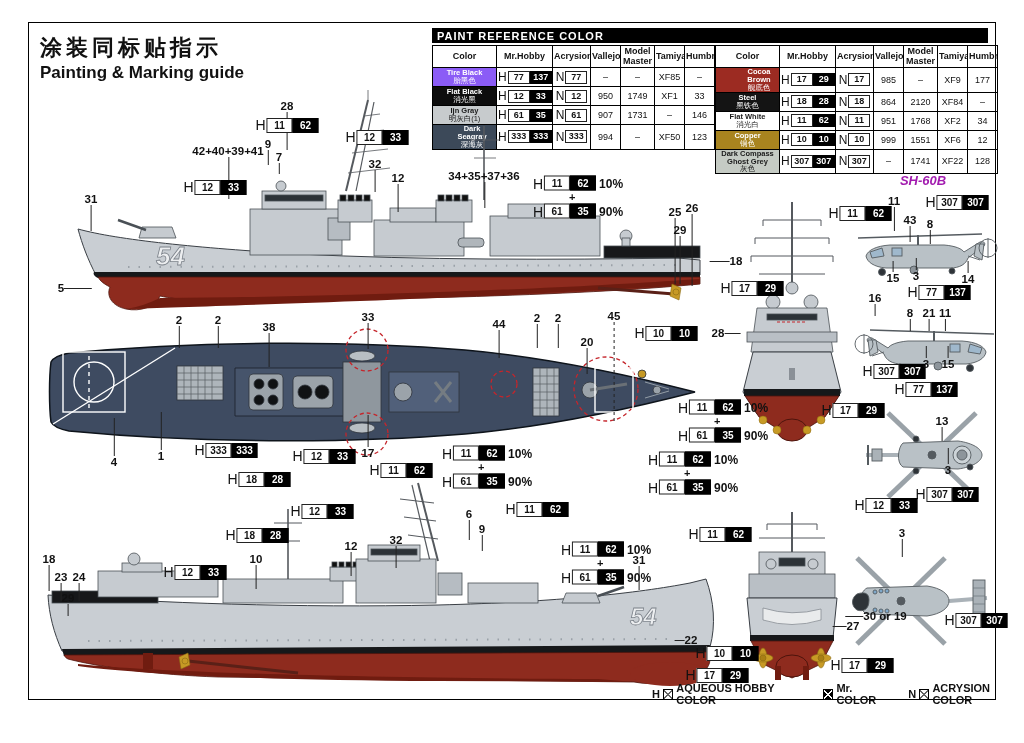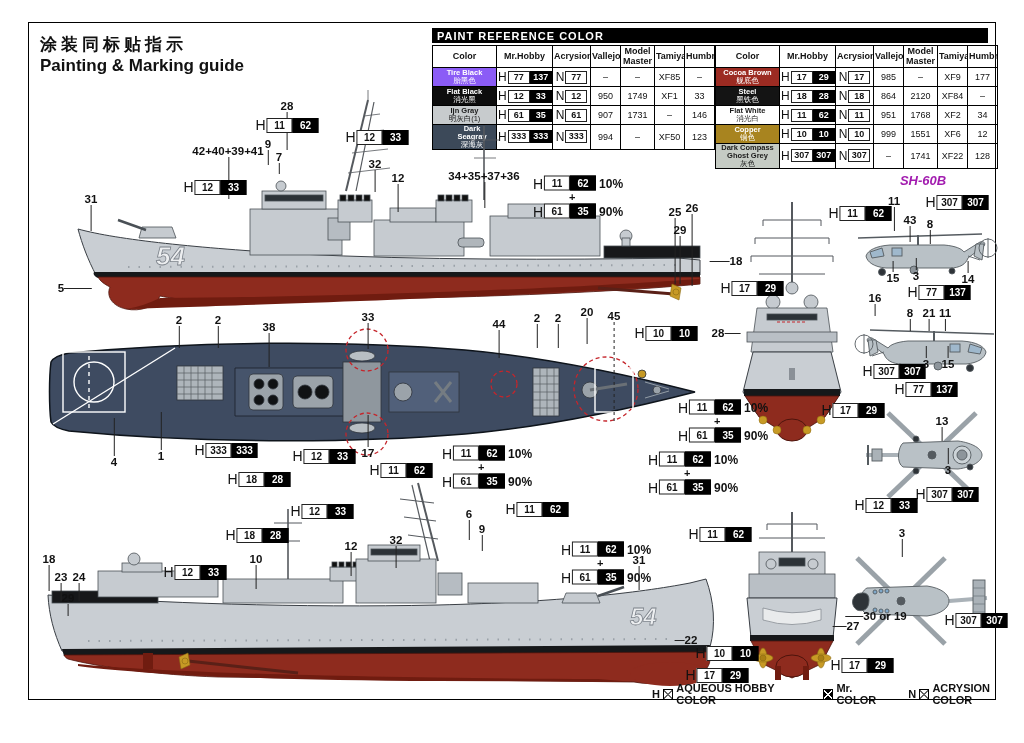--- a/index.html
+++ b/index.html
@@ -5,21 +5,21 @@
   :root{
     --hull-red:#8e2b1e; --hull-red-dark:#701c10; --deck-blue:#3e4b61;
     --hull-gray:#c9ced3; --struct-gray:#c6cbd0; --arc-red:#c5252b;
     --heli-gray:#b9c1c6; --gold:#c79a25; --ink:#111;
   }
   html,body{margin:0;padding:0;background:#fff;}
   .page{position:relative;width:1024px;height:743px;background:#fff;overflow:hidden;
         font-family:"Liberation Sans","DejaVu Sans",sans-serif;color:var(--ink);}
   .frame{position:absolute;left:28px;top:22px;width:966px;height:676px;border:1.5px solid #000;}
   .titleblock{position:absolute;left:40px;top:34px;line-height:1.25;}
-  .title-cn{font-size:17px;font-weight:bold;letter-spacing:4px;}
+  .title-cn{font-size:22px;font-weight:bold;letter-spacing:4px;}
   .title-en{font-size:17px;font-weight:bold;}
   .footer{position:absolute;left:36px;top:706px;font-size:15px;font-weight:bold;}
 
   
   .ptable{position:absolute;left:432px;top:28px;width:556px;}
   .ptable .bar{background:#000;color:#fff;font-size:11px;font-weight:bold;
                letter-spacing:1px;padding:2px 5px 1px;margin-bottom:2px;}
   .ptable .tables{display:flex;align-items:flex-start;}
   table.paint{border-collapse:collapse;table-layout:fixed;width:278px;font-size:9px;}
   table.paint th,table.paint td{border:1px solid #000;text-align:center;padding:0 1px;overflow:hidden;}
@@ -170,21 +170,21 @@
               <th>Mr.Hobby</th>
               <th>Acrysion</th>
               <th>Vallejo</th>
               <th>Model Master</th>
               <th>Tamiya</th>
               <th>Humbrol</th>
             </tr>
           </thead>
         <tbody id="tb-right">
             <tr>
-              <td class="cswatch" style="background: rgb(156, 43, 34); color: rgb(255, 255, 255);">
+              <td class="cswatch" style="background: rgb(156, 43, 34); color: rgb(255, 255, 255); padding-left: 24px;">
                 <div class="cname">Cocoa Brown</div>
                 <div class="ccn">舰底色</div>
               </td>
               <td class="chobby"><span class="hpfx">H</span><span class="bx w">17</span><span class="bx k">29</span></td>
               <td class="chobby"><span class="hpfx">N</span><span class="bx w">17</span></td>
               <td>985</td>
               <td>–</td>
               <td>XF9</td>
               <td>177</td>
             </tr>
@@ -615,21 +615,21 @@
           <span class="bx w">17</span>
           <span class="bx k">29</span>
         </span></div>
       <div class="callout co-num" style="left: 179px; top: 320px;">2<i class="lead d" style="height: 22px;"></i></div>
       <div class="callout co-num" style="left: 218px; top: 320px;">2<i class="lead d" style="height: 22px;"></i></div>
       <div class="callout co-num" style="left: 269px; top: 327px;">38<i class="lead d" style="height: 34px;"></i></div>
       <div class="callout co-num" style="left: 368px; top: 317px;">33<i class="lead d" style="height: 26px;"></i></div>
       <div class="callout co-num" style="left: 499px; top: 324px;">44<i class="lead d" style="height: 28px;"></i></div>
       <div class="callout co-num" style="left: 537px; top: 318px;">2<i class="lead d" style="height: 24px;"></i></div>
       <div class="callout co-num" style="left: 558px; top: 318px;">2<i class="lead d" style="height: 24px;"></i></div>
-      <div class="callout co-num" style="left: 587px; top: 312px;">20<i class="lead d" style="height: 26px;"></i></div>
+      <div class="callout co-num" style="left: 587px; top: 342px;">20<i class="lead d" style="height: 26px;"></i></div>
       <div class="callout co-num" style="left: 114px; top: 462px;">4<i class="lead u" style="height: 38px;"></i></div>
       <div class="callout co-num" style="left: 161px; top: 456px;">1<i class="lead u" style="height: 38px;"></i></div>
       <div class="callout" style="left: 226px; top: 450px;"><span class="chip">
           <span class="hpfx">H</span>
           <span class="bx w">333</span>
           <span class="bx k">333</span>
         </span></div>
       <div class="callout" style="left: 259px; top: 479px;"><span class="chip">
           <span class="hpfx">H</span>
           <span class="bx w">18</span>

